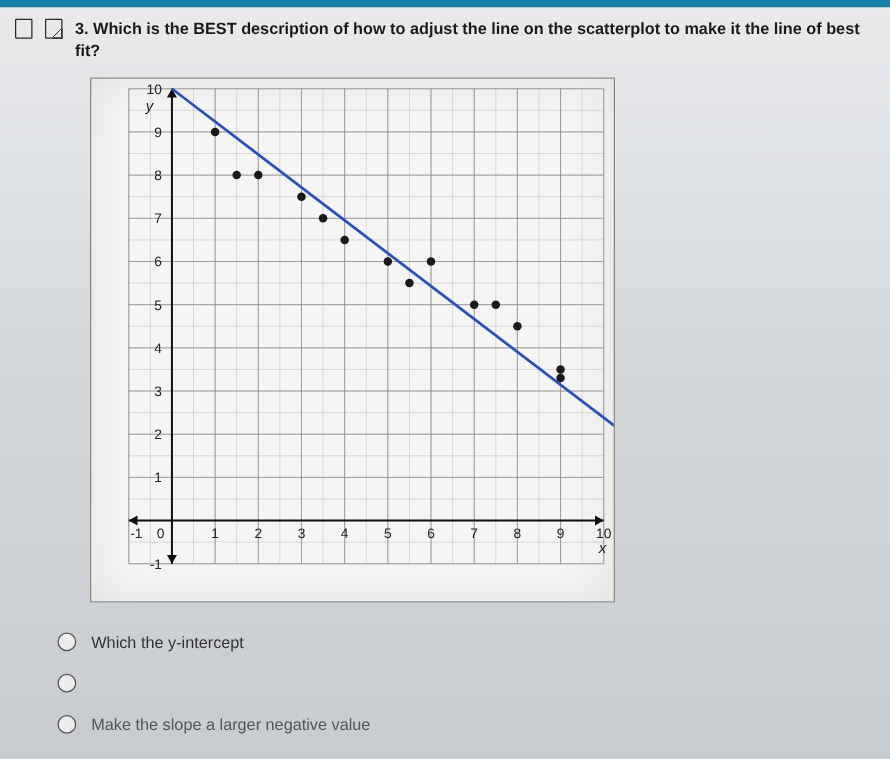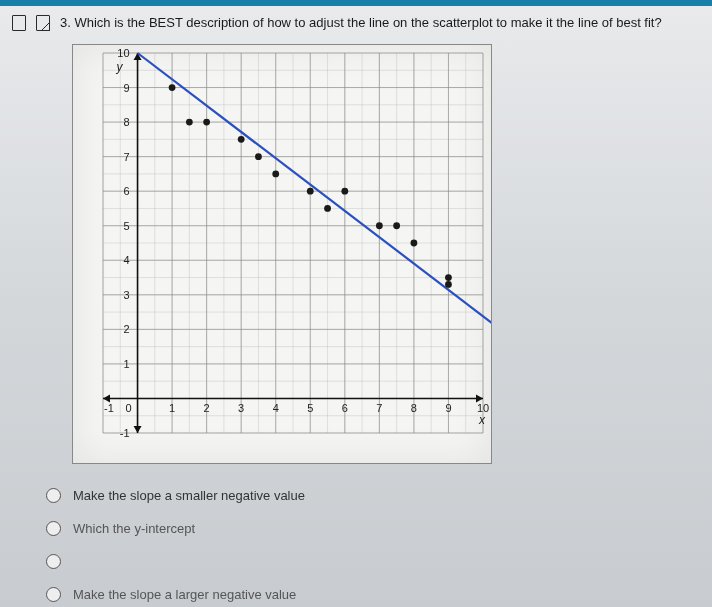--- a/index.html
+++ b/index.html
@@ -44,21 +44,21 @@
     right: -1px;
     bottom: -1px;
     width: 7px;
     height: 7px;
     border-right: 1.5px solid #2a2a2a;
     border-bottom: 1.5px solid #2a2a2a;
     background: linear-gradient(135deg, transparent 48%, #2a2a2a 50%, transparent 52%);
   }
   .question-text {
     font-size: 13px;
-    font-weight: normal;
+    font-weight: bold;
     color: #1a1a1a;
     line-height: 1.4;
   }
   .chart-wrap {
     margin-left: 60px;
     margin-top: 6px;
     width: 420px;
     height: 420px;
     background: #f5f5f3;
     border: 1px solid #888;
@@ -238,24 +238,20 @@
           <text x="56.54545454545455" y="392" text-anchor="end" font-size="11" fill="#222">-1</text>
           <text x="412" y="379.45454545454544" text-anchor="end" font-size="12" font-style="italic" fill="#222">x</text>
           <text x="46.54545454545455" y="26" text-anchor="middle" font-size="12" font-style="italic" fill="#222">y</text>
         </g>
     </svg>
   </div>
 
   <div class="options">
     <div class="option">
       <div class="radio"></div>
-      <div class="option-text">Make the slope a smaller negative value</div>
-    </div>
-    <div class="option">
-      <div class="radio"></div>
       <div class="option-text">Which the y-intercept</div>
     </div>
     <div class="option">
       <div class="radio"></div>
     </div>
     <div class="option">
       <div class="radio"></div>
       <div class="option-text">Make the slope a larger negative value</div>
     </div>
   </div>

